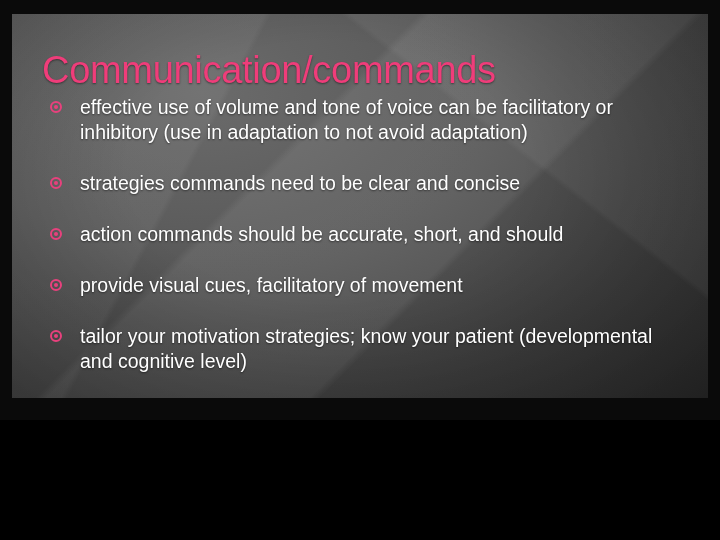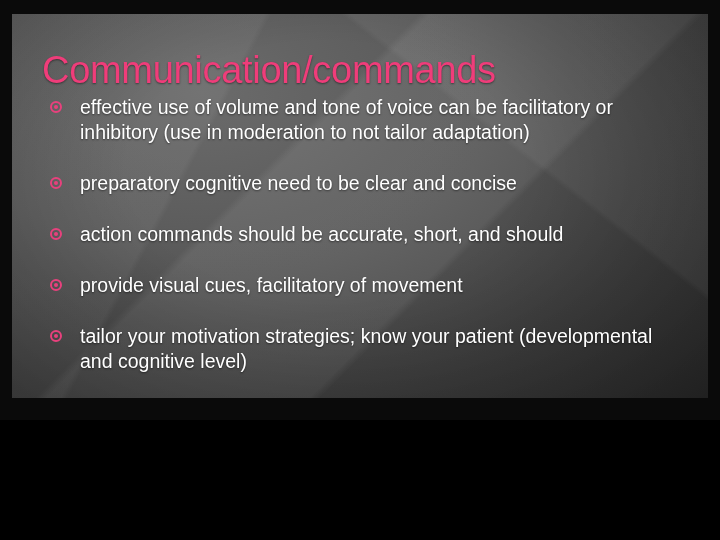--- a/index.html
+++ b/index.html
@@ -128,25 +128,25 @@
   <div class="border-top"></div>
   <div class="border-bottom"></div>
   <div class="border-left"></div>
   <div class="border-right"></div>
 
   <h1 class="title">Communication/commands</h1>
 
   <ul class="body-list">
     <li class="bullet-item">
       <span class="bullet-icon"></span>
-      <span class="bullet-text">effective use of volume and tone of voice can be facilitatory or inhibitory (use in moderation to not tailor adaptation)</span>
+      <span class="bullet-text">effective use of volume and tone of voice can be facilitatory or inhibitory (use in adaptation to not avoid adaptation)</span>
     </li>
     <li class="bullet-item">
       <span class="bullet-icon"></span>
-      <span class="bullet-text">preparatory cognitive need to be clear and concise</span>
+      <span class="bullet-text">strategies commands need to be clear and concise</span>
     </li>
     <li class="bullet-item">
       <span class="bullet-icon"></span>
       <span class="bullet-text">action commands should be accurate, short, and should</span>
     </li>
     <li class="bullet-item">
       <span class="bullet-icon"></span>
       <span class="bullet-text">provide visual cues, facilitatory of movement</span>
     </li>
     <li class="bullet-item">

